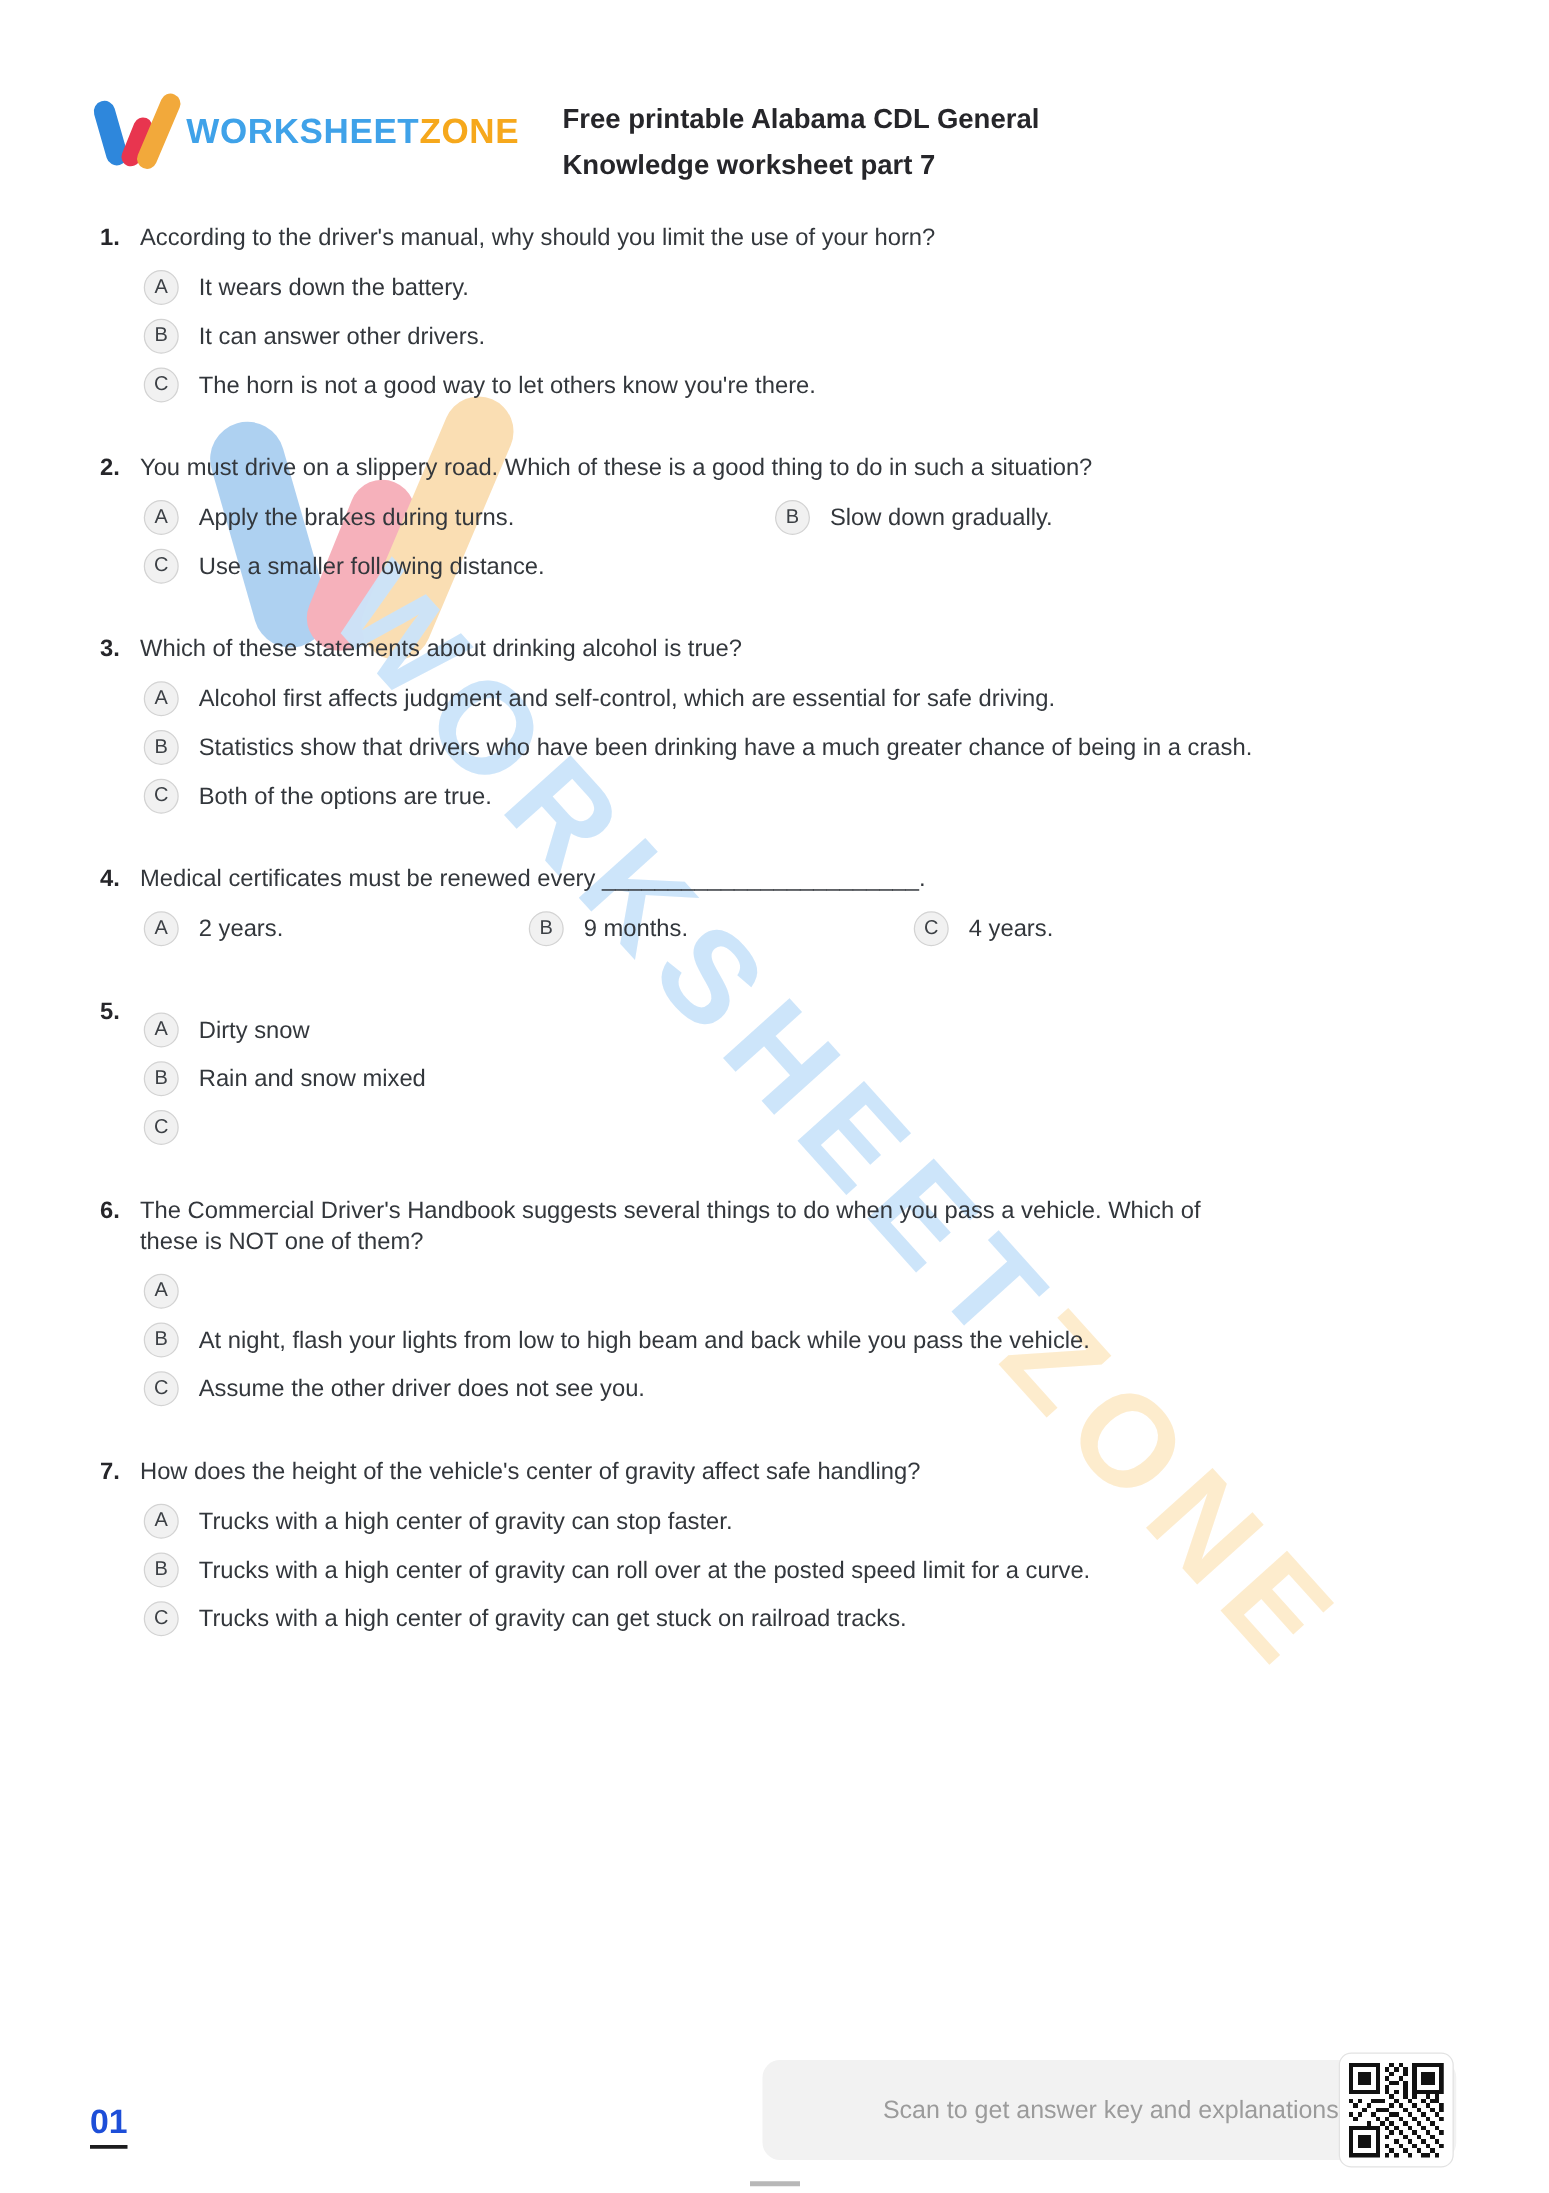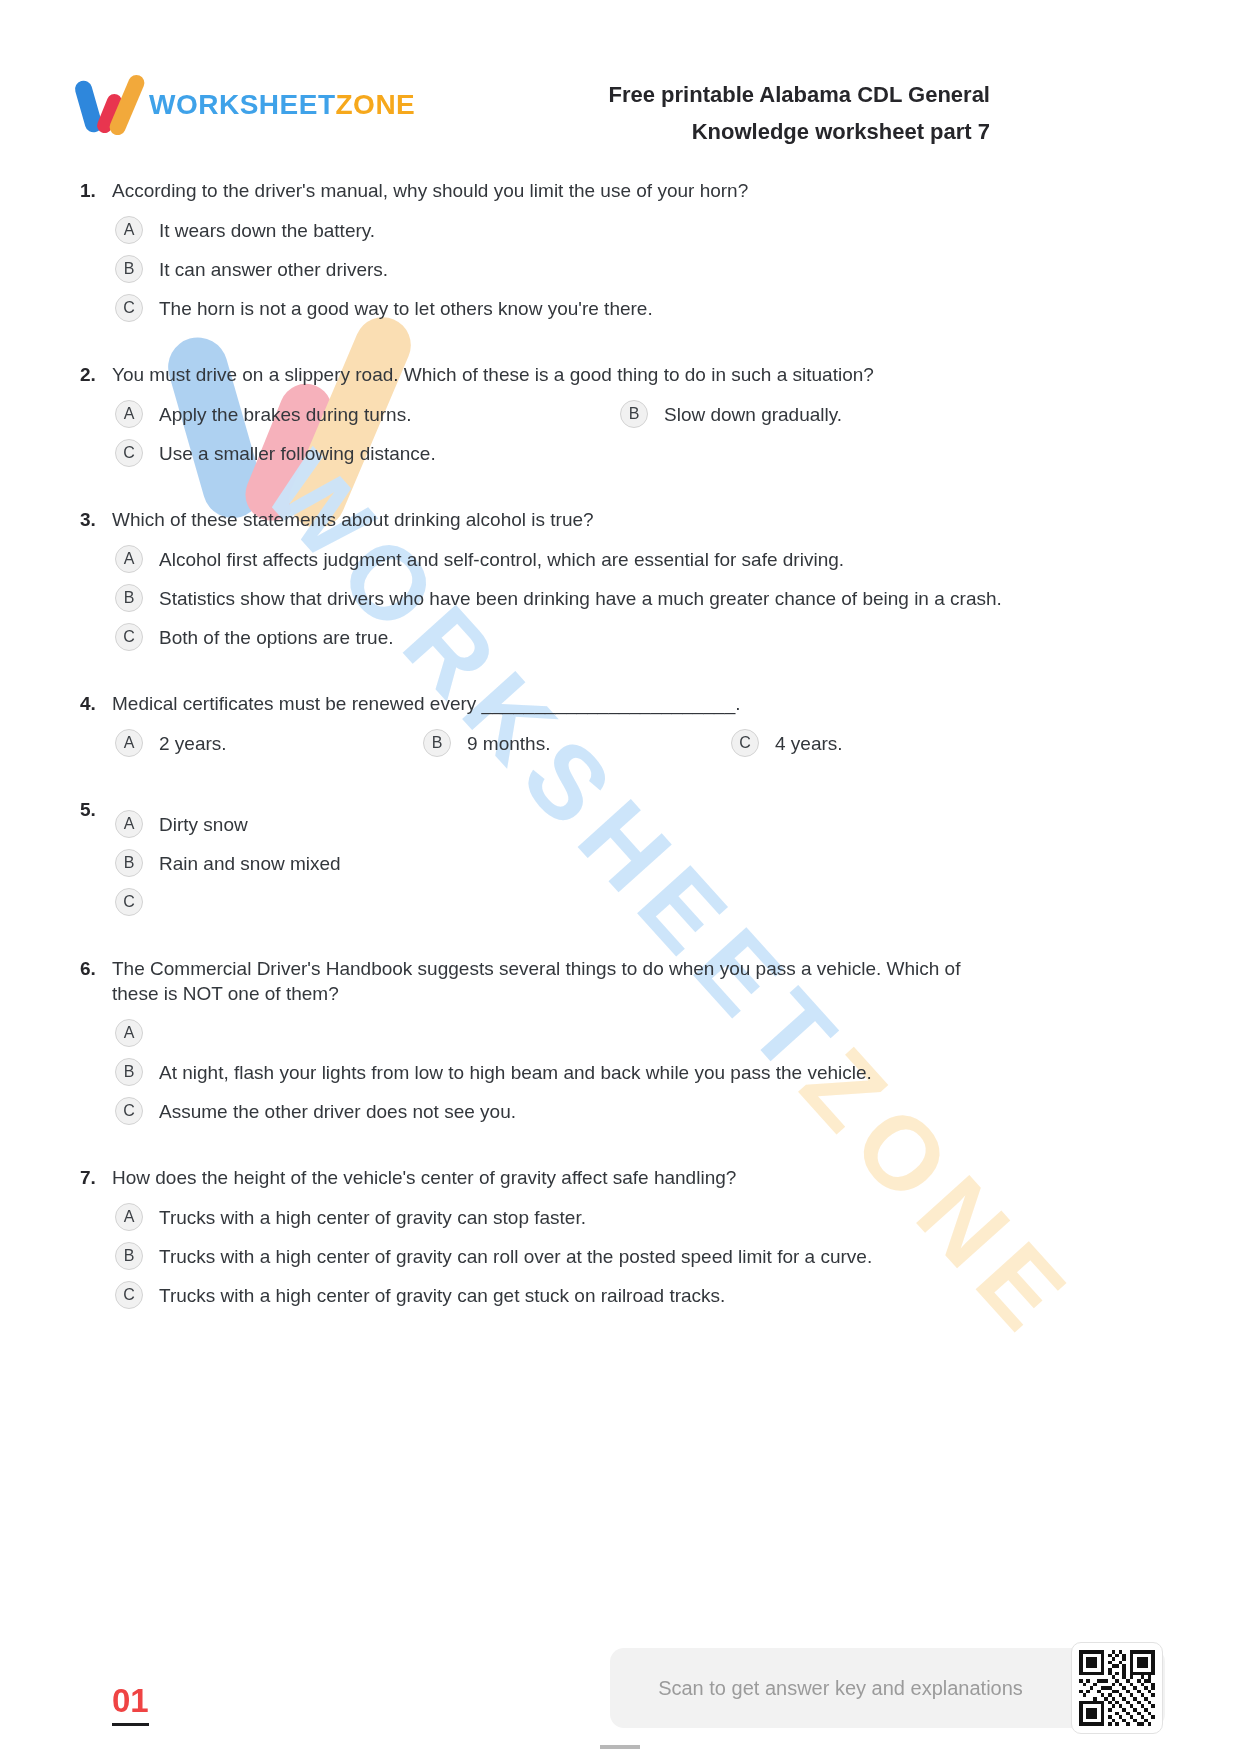--- a/index.html
+++ b/index.html
@@ -20,21 +20,21 @@
   .lm-blue{left:5px;top:10px;width:17px;height:53px;background:#2e87dc;transform:rotate(-16deg);}
   .lm-red{left:27px;top:23px;width:15px;height:41px;background:#e8354f;transform:rotate(22deg);}
   .lm-yellow{left:44px;top:3px;width:16px;height:64px;background:#f2a93b;transform:rotate(23deg);}
 
   
   .header{position:absolute;left:0;top:0;width:100%;height:178px;z-index:2;}
   .logo{position:absolute;left:75px;top:70px;display:flex;align-items:center;}
   .logo-text{margin-left:10px;font-size:28px;font-weight:800;letter-spacing:.5px;white-space:nowrap;}
   .logo-text .lt-blue{color:#3fa2e9;}
   .logo-text .lt-orange{color:#f6a81c;}
-  .title{position:absolute;left:450px;top:76px;width:540px;text-align:right;
+  .title{position:absolute;left:450px;top:76px;width:540px;text-align:left;
     font-size:22px;font-weight:700;line-height:37px;color:#26262a;}
 
   
   .questions{position:relative;z-index:2;padding:178px 80px 0 80px;}
   .question{margin-bottom:40px;}
   .q-head{display:flex;}
   .q-num{flex:none;width:32px;font-size:19px;font-weight:700;color:#26262a;line-height:25px;}
   .q-body{flex:1;min-width:0;}
   .q-text{font-size:19px;line-height:25px;max-width:895px;}
   .opts{margin-top:13px;margin-left:3px;}
@@ -42,25 +42,25 @@
   .opt-row{display:flex;align-items:flex-start;min-height:28px;}
   .opt-circle{flex:none;width:28px;height:28px;box-sizing:border-box;border-radius:50%;
     background:#f1f1f1;border:1px solid #d3d3d3;display:flex;align-items:center;justify-content:center;
     font-size:16px;color:#3c4045;}
   .opt-label{margin-left:16px;font-size:19px;line-height:25px;padding-top:2px;max-width:880px;}
   .row-2col{display:grid;grid-template-columns:505px 1fr;}
   .row-3col{display:grid;grid-template-columns:308px 308px 1fr;}
   .row-2col .opt-row,.row-3col .opt-row{margin-top:0;}
 
   
-  .page-num{position:absolute;left:72px;top:1682px;z-index:2;font-size:33px;font-weight:800;color:#ef4444;
-    border-bottom:3px solid #1c1c1e;padding-bottom:3px;margin-left:40px;}
+  .page-num{position:absolute;left:72px;top:1682px;z-index:2;font-size:27px;font-weight:800;color:#1d4ed8;
+    border-bottom:3px solid #1c1c1e;padding-bottom:3px;}
   .scan-bar{position:absolute;left:610px;top:1648px;width:555px;height:80px;z-index:2;
     background:#f2f2f2;border-radius:14px;display:flex;align-items:center;}
-  .scan-text{flex:1;text-align:center;font-size:20px;color:#9b9b9b;}
+  .scan-text{flex:1;text-align:right;font-size:20px;color:#9b9b9b;}
   .qr-box{flex:none;width:92px;height:92px;box-sizing:border-box;margin-right:2px;
     background:#fff;border:1px solid #e2e2e2;border-radius:10px;
     display:flex;align-items:center;justify-content:center;}
   .bottom-line{position:absolute;left:600px;top:1745px;width:40px;height:4px;background:#b8b8b8;z-index:2;}
 </style>
 </head>
 <body>
 
 <div class="page">
 

